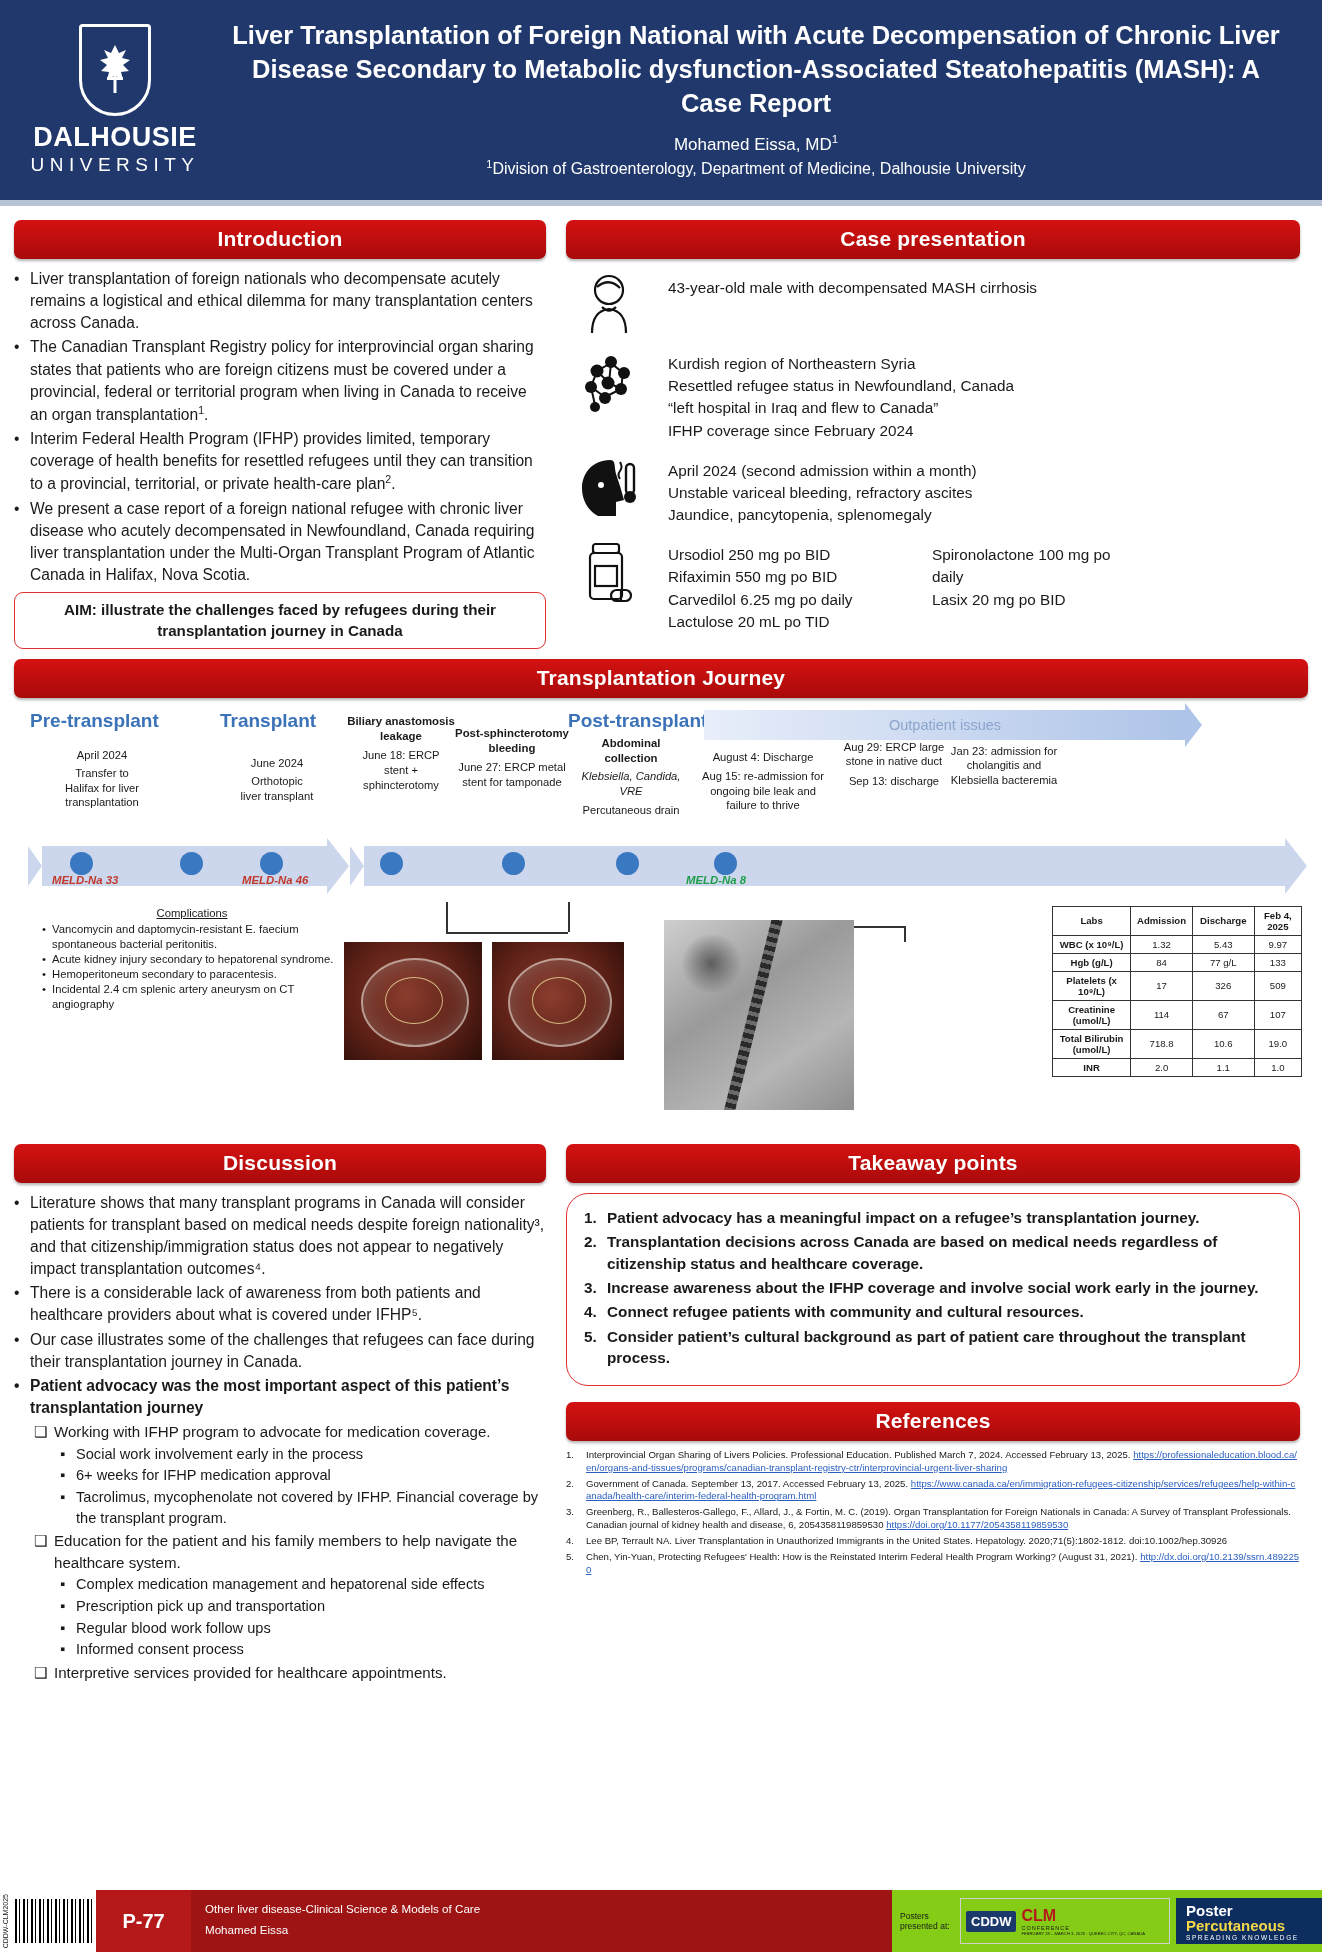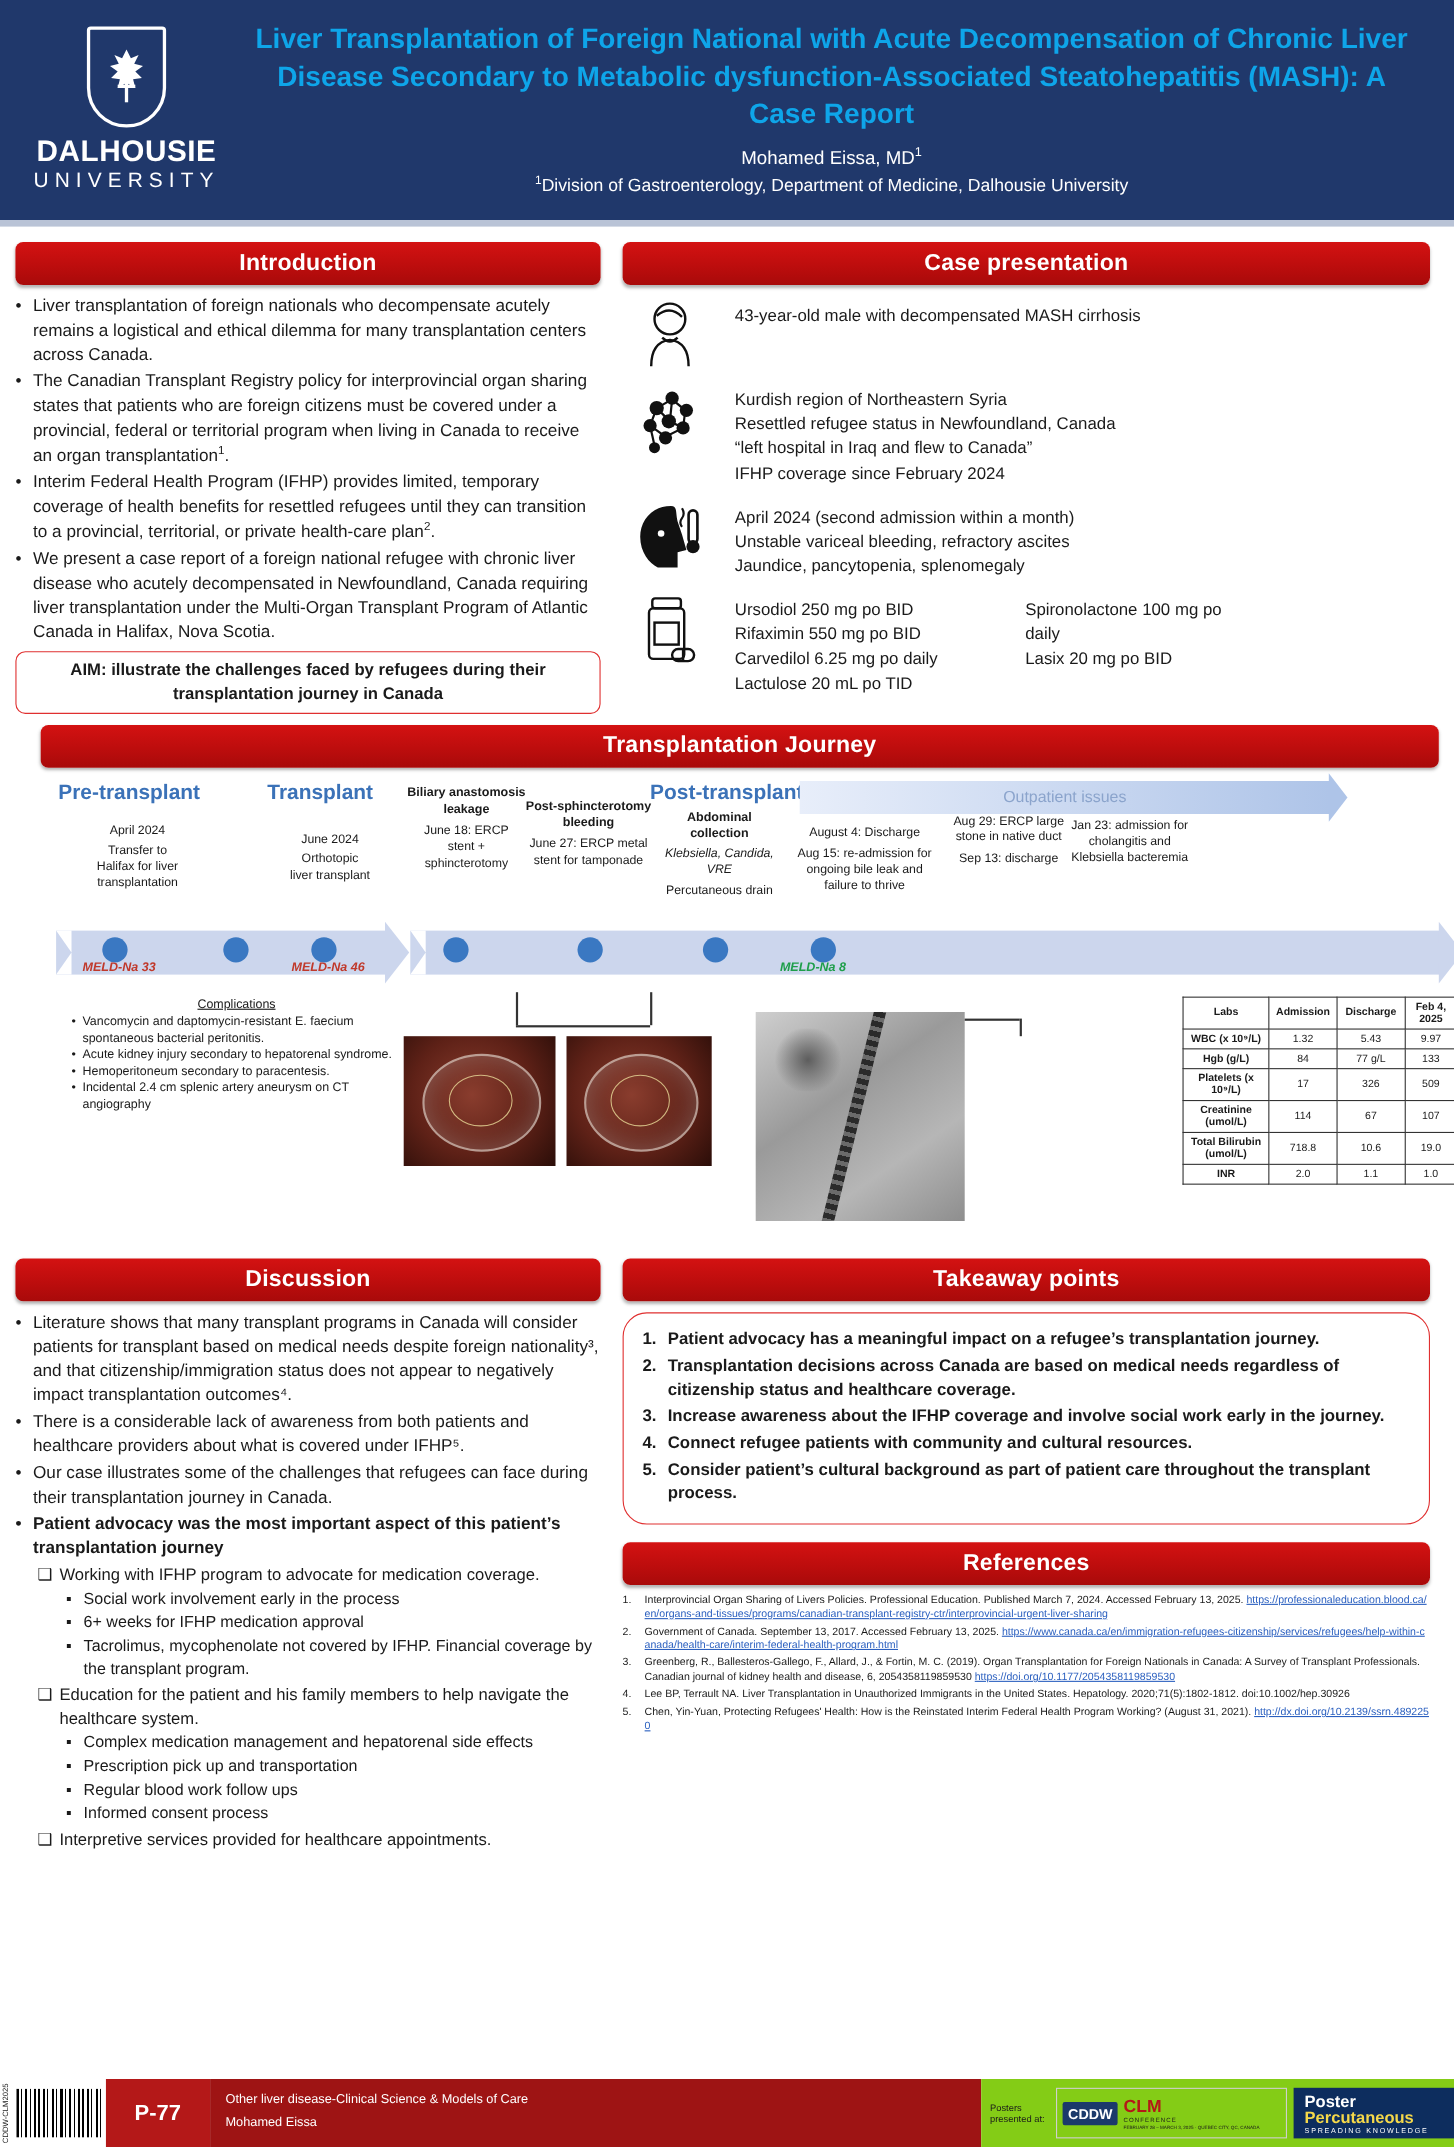--- a/index.html
+++ b/index.html
@@ -35,21 +35,21 @@
     margin-bottom: 6px;
   }
   .logo-name {
     font-size: 27px; font-weight: bold; letter-spacing: 0.5px;
   }
   .logo-sub {
     font-size: 19px; letter-spacing: 5.5px; margin-top: 1px;
   }
   .title-block { flex: 1; text-align: center; padding: 0 14px; }
   .poster-title {
-    color: #0ea5e9; font-size: 25.5px; font-weight: bold;
+    color: #ffffff; font-size: 25.5px; font-weight: bold;
     line-height: 1.33; margin-bottom: 10px;
   }
   .authors { color: #fff; font-size: 17px; line-height: 1.45; }
   .affil { color: #fff; font-size: 16px; line-height: 1.45; }
   .header-rule { height: 6px; background: #b9c3d6; }
 
   
   .section-banner {
     background: linear-gradient(180deg,#d41212 0%, #bd0d0d 55%, #a80a0a 100%);
     color: #fff;
@@ -372,21 +372,21 @@
           <div style="width:200px;">
             <div>Spironolactone 100 mg po daily</div>
             <div>Lasix 20 mg po BID</div>
           </div>
         </div>
       </div>
     </div>
   </div>
 </div>
 
-<div class="journey-wrap" style="margin-top:10px;margin-left:23px;">
+<div class="journey-wrap" style="margin-top:10px;">
   <div class="section-banner">Transplantation Journey</div>
 
   <div style="position:relative; height:160px;">
     <div class="phase-title" style="position:absolute;left:16px;top:12px;">Pre-transplant</div>
     <div class="phase-title" style="position:absolute;left:206px;top:12px;">Transplant</div>
     <div class="phase-title" style="position:absolute;left:554px;top:12px;">Post-transplant</div>
 
     <div class="outpat-arrow" style="left:690px; top:12px; width:482px;">
       <span>Outpatient issues</span>
     </div>

